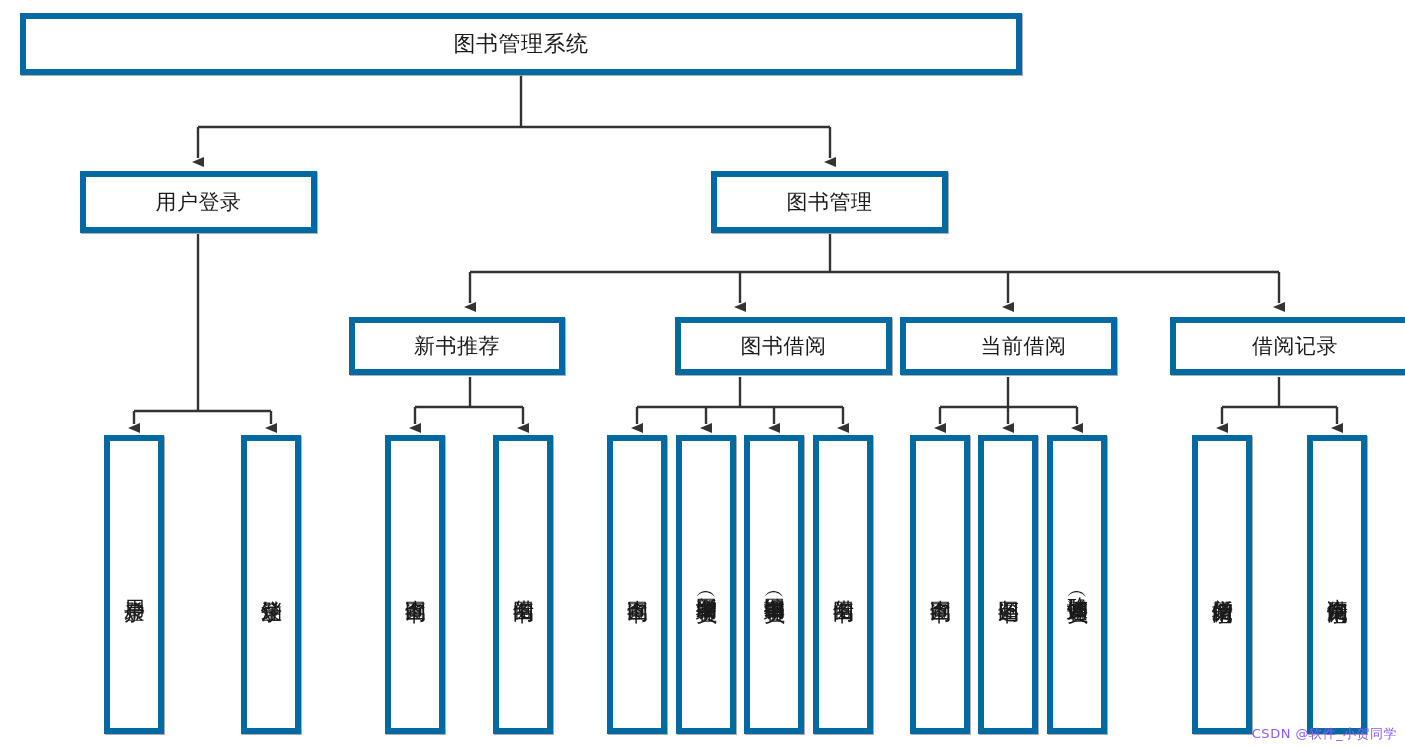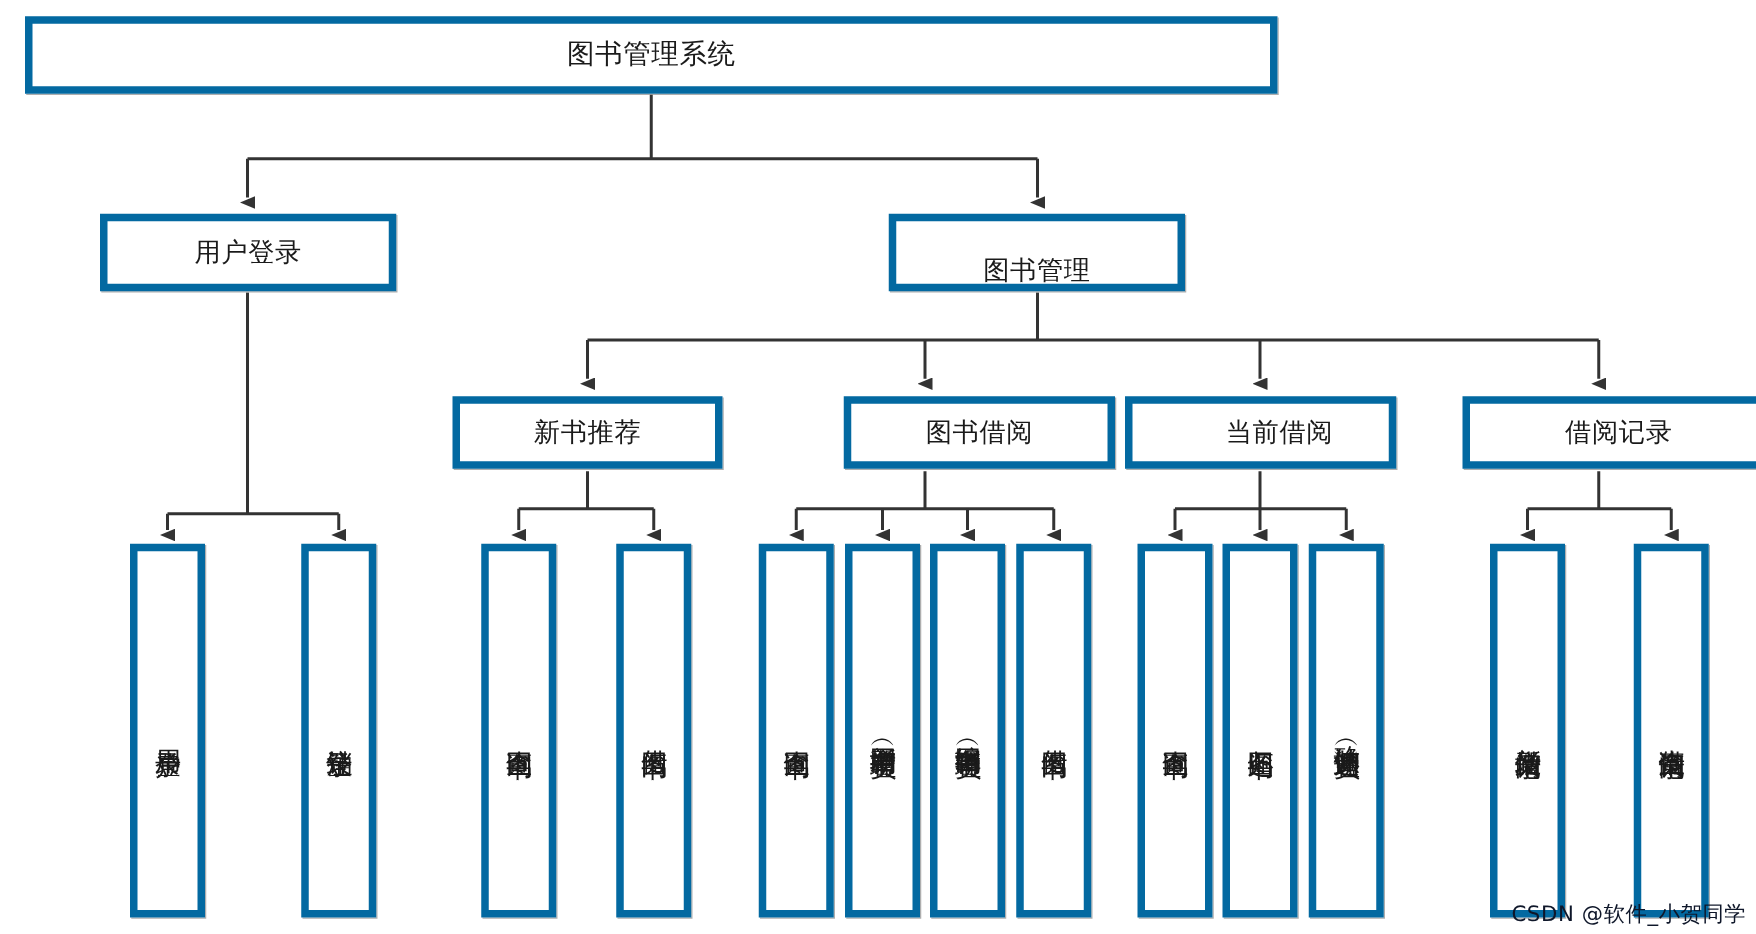--- a/index.html
+++ b/index.html
@@ -60,22 +60,22 @@
     text-orientation: upright;
     font-size: 21px;
     line-height: 1.0;
     letter-spacing: 1px;
     max-height: 262px;
   }
   #watermark {
     position: absolute;
     right: 8px;
     bottom: 4px;
-    font-size: 17px;
-    color: #0f172a;
+    font-size: 13px;
+    color: #8b5cf6;
     letter-spacing: 0.5px;
     white-space: nowrap;
     user-select: none;
   }
 </style>
 </head>
 <body>
 
 <div id="canvas">
 
@@ -129,25 +129,25 @@
     </g>
   </svg>
 
   <div class="node horiz root" style="left:20px; top:13px; width:1002px; height:62px;">
     <span class="label">图书管理系统</span>
   </div>
 
   <div class="node horiz" style="left:80px; top:171px; width:237px; height:62px;">
     <span class="label">用户登录</span>
   </div>
-  <div class="node horiz" style="left:711px; top:171px; width:237px; height:62px;align-items:flex-end;">
+  <div class="node horiz" style="left:711px; top:171px; width:237px; height:62px;">
     <span class="label">图书管理</span>
   </div>
 
-  <div class="node horiz" style="left:362px; top:317px; width:216px; height:58px;">
+  <div class="node horiz" style="left:349px; top:317px; width:216px; height:58px;">
     <span class="label">新书推荐</span>
   </div>
   <div class="node horiz" style="left:631px; top:317px; width:217px; height:58px;margin-left:44px;">
     <span class="label">图书借阅</span>
   </div>
   <div class="node horiz" style="left:900px; top:317px; width:217px; height:58px;padding-left:30px;">
     <span class="label">当前借阅</span>
   </div>
   <div class="node horiz" style="left:1170px; top:317px; width:250px; height:58px;">
     <span class="label">借阅记录</span>

